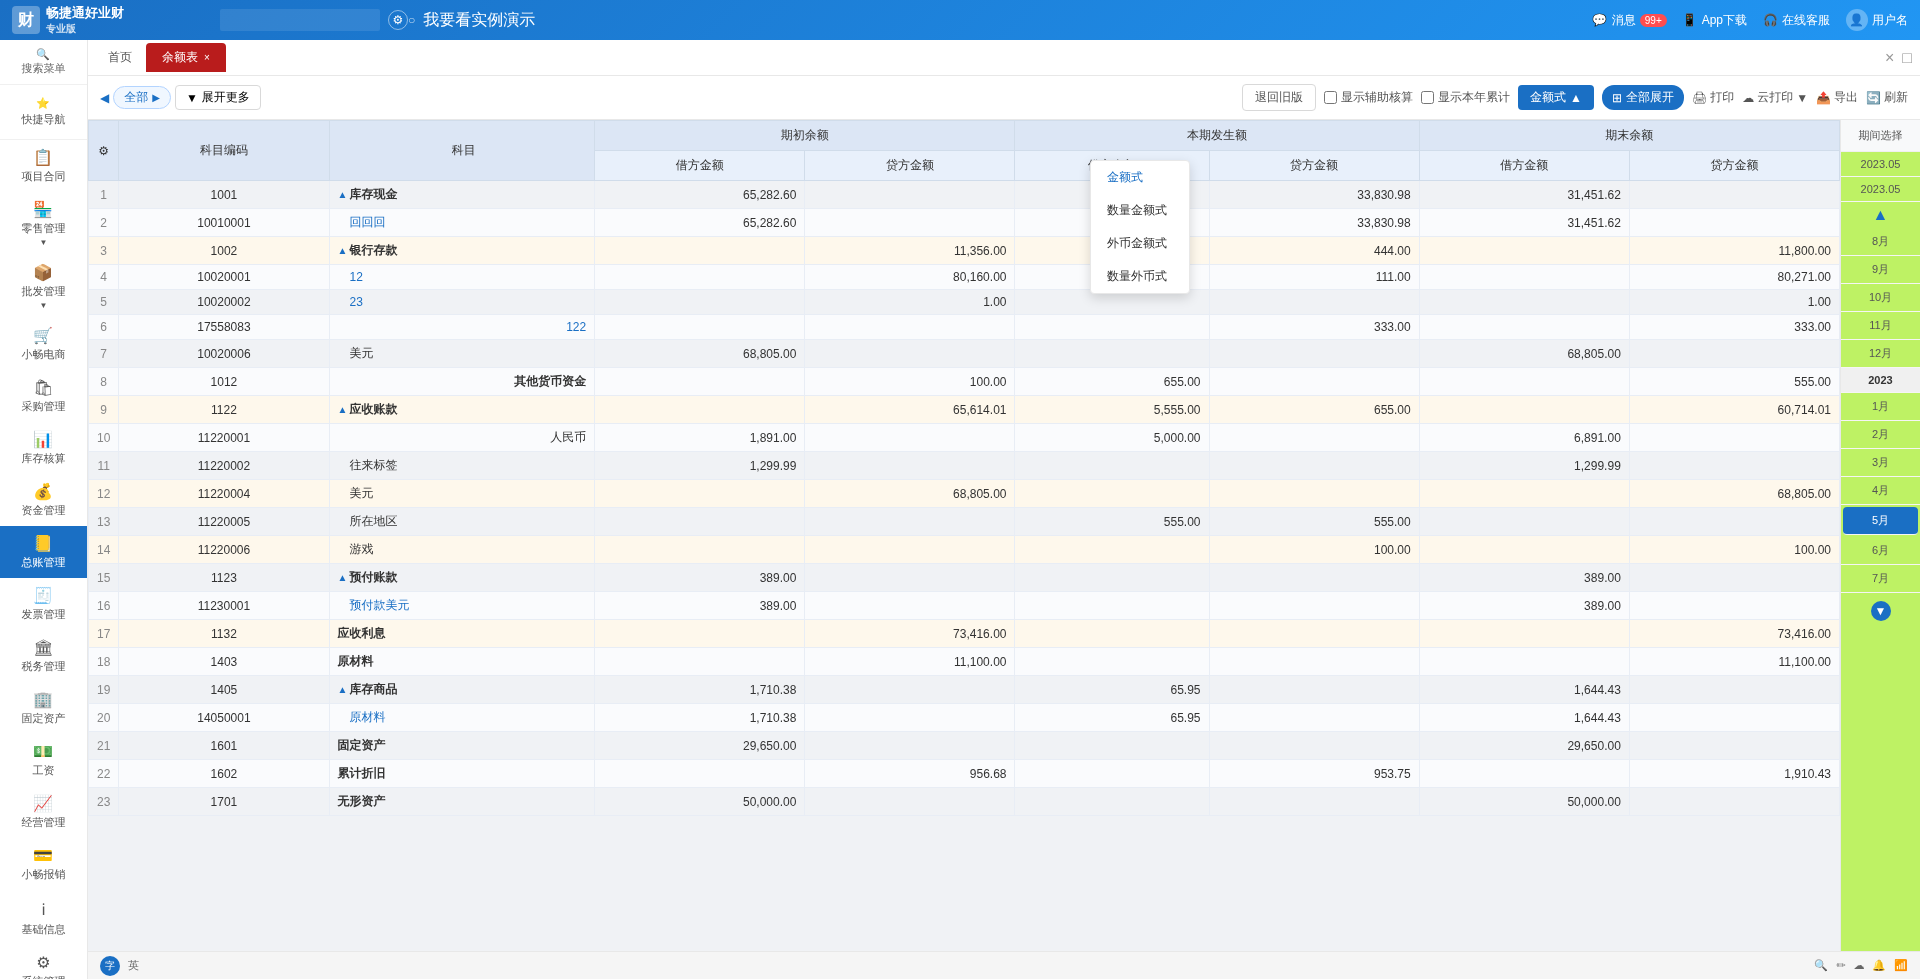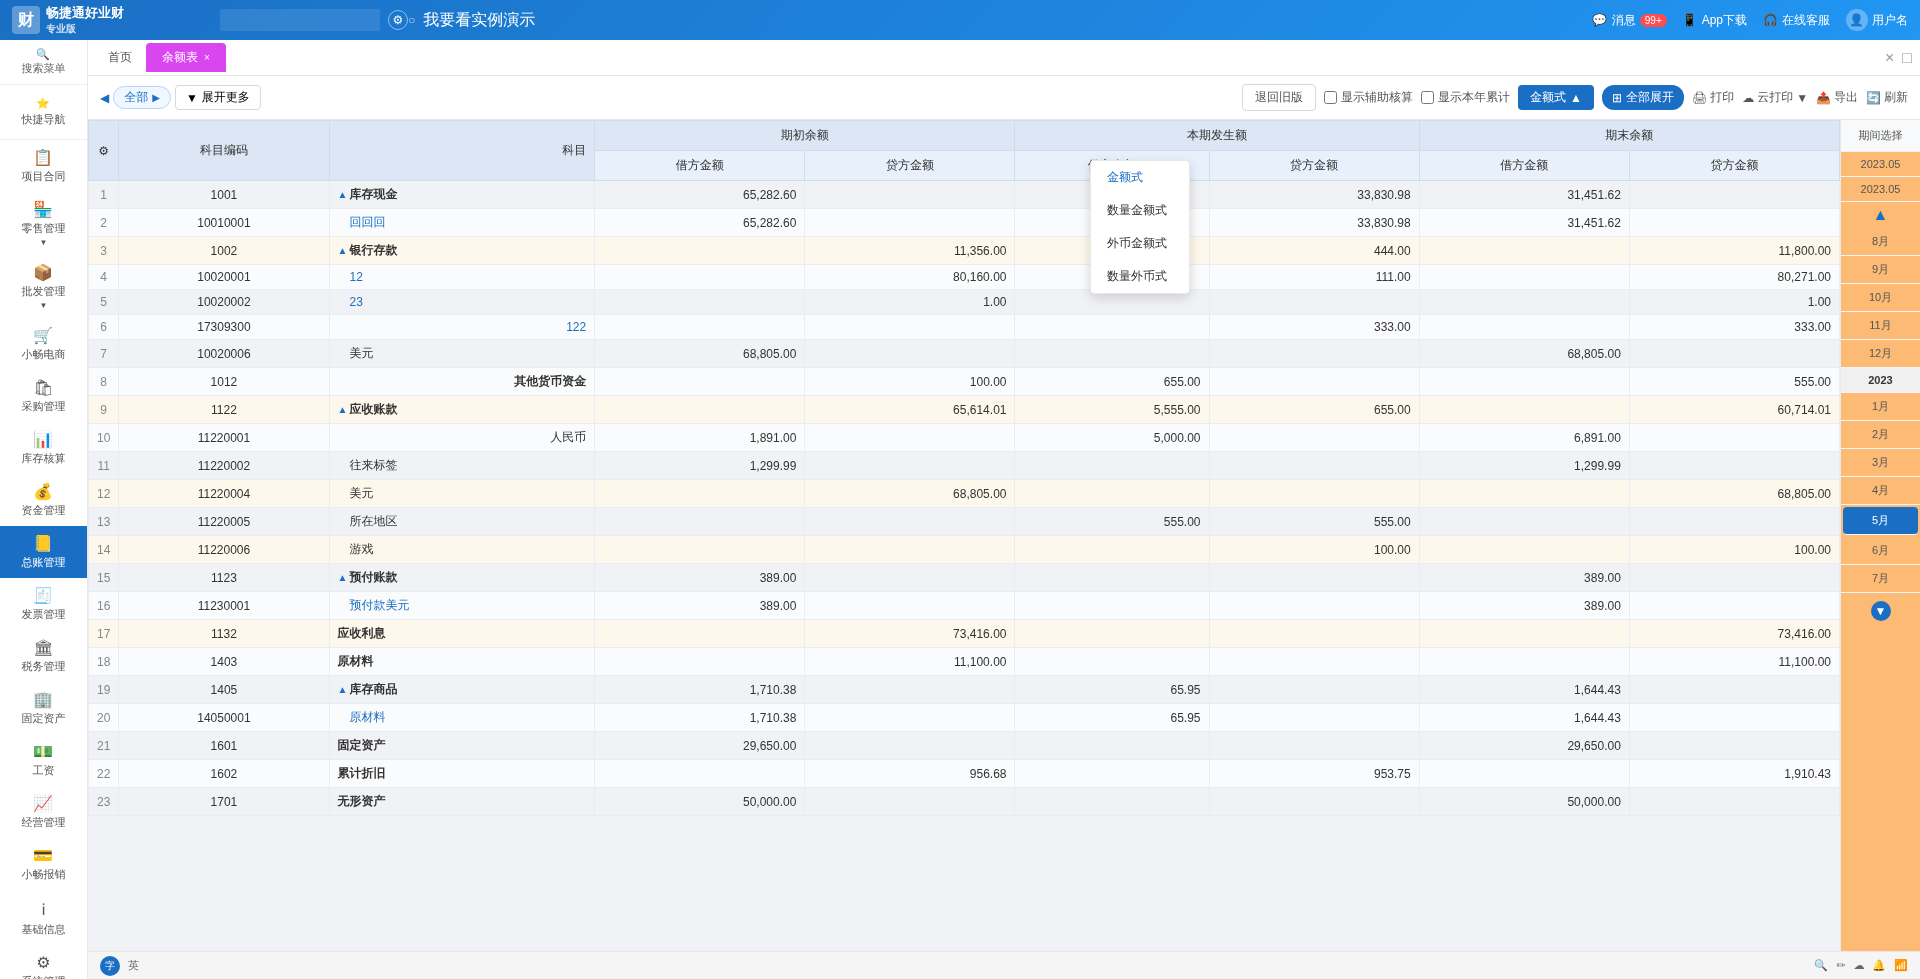--- a/index.html
+++ b/index.html
@@ -32,21 +32,21 @@
     .sidebar-item { display: flex; flex-direction: column; align-items: center; padding: 8px 4px; cursor: pointer; font-size: 11px; color: #555; gap: 2px; }
     .sidebar-item.active { background: #1a6fc4; color: white; }
     .sidebar-item .item-icon { font-size: 16px; }
 
     
     .content-area { flex: 1; display: flex; flex-direction: column; overflow: hidden; }
 
     
     .tabbar { background: #fff; border-bottom: 1px solid #e8e8e8; display: flex; align-items: center; padding: 0 8px; height: 36px; gap: 2px; justify-content: center; }
     .tabbar-home { padding: 6px 12px; font-size: 12px; color: #555; cursor: pointer; }
-    .tab { padding: 6px 16px; font-size: 12px; background: #d946ef; color: white; border-radius: 4px 4px 0 0; cursor: pointer; display: flex; align-items: center; gap: 6px; }
+    .tab { padding: 6px 16px; font-size: 12px; background: #b91c1c; color: white; border-radius: 4px 4px 0 0; cursor: pointer; display: flex; align-items: center; gap: 6px; }
     .tab .close-btn { font-size: 10px; cursor: pointer; }
     .tab-close-all { margin-left: auto; display: flex; align-items: center; gap: 8px; }
     .tab-close-all span { cursor: pointer; font-size: 16px; color: #999; }
 
     
     .toolbar { background: #fff; border-bottom: 1px solid #e8e8e8; padding: 8px 12px; display: flex; align-items: center; gap: 8px; flex-wrap: wrap; }
     .filter-section { display: flex; align-items: center; gap: 4px; }
     .filter-tag { background: #f0f7ff; border: 1px solid #b3d4ff; border-radius: 12px; padding: 2px 10px; font-size: 12px; color: #1a6fc4; display: flex; align-items: center; gap: 4px; cursor: pointer; }
     .filter-tag .arrow { color: #1a6fc4; font-size: 10px; }
     .expand-btn { background: none; border: 1px solid #d9d9d9; border-radius: 4px; padding: 3px 10px; font-size: 12px; cursor: pointer; display: flex; align-items: center; gap: 4px; }
@@ -68,21 +68,21 @@
     tbody tr td:nth-child(3) { text-align: left; }
     tbody tr:nth-child(even) { background: #fafbfd; }
     .row-num { color: #888; }
     .row-code { color: #333; }
     .row-name-link { color: #1a6fc4; cursor: pointer; }
     .row-name-bold { font-weight: bold; cursor: pointer; }
     .highlighted { background: #fef8ec !important; }
     .expand-icon { color: #1a6fc4; font-size: 10px; cursor: pointer; margin-right: 2px; }
 
     
-    .right-panel { width: 80px; background: #fdba74; border-left: 1px solid #e8e8e8; display: flex; flex-direction: column; }
+    .right-panel { width: 80px; background: #bef264; border-left: 1px solid #e8e8e8; display: flex; flex-direction: column; }
     .right-panel-header { padding: 8px 4px; font-size: 11px; color: #555; text-align: center; border-bottom: 1px solid #f0f0f0; background: #f8f9fa; }
     .period-item { padding: 6px 4px; text-align: center; font-size: 11px; color: #555; cursor: pointer; border-bottom: 1px solid #f5f5f5; }
     .period-item.active { background: #1a6fc4; color: white; border-radius: 4px; margin: 2px; }
     .period-item.year { font-weight: bold; color: #333; background: #f0f0f0; }
     .nav-arrow { text-align: center; padding: 4px; cursor: pointer; color: #1a6fc4; font-size: 16px; }
     .nav-arrow-down { background: #1a6fc4; color: white; border-radius: 50%; width: 20px; height: 20px; display: flex; align-items: center; justify-content: center; margin: 4px auto; cursor: pointer; font-size: 12px; }
 
     
     .dropdown-menu {
       position: absolute;
@@ -294,21 +294,21 @@
       </div>
     </div>
 
     <div class="table-wrapper">
       <div class="main-table-area">
         <table>
           <thead>
             <tr>
               <th rowspan="2" style="width:28px">⚙</th>
               <th rowspan="2">科目编码</th>
-              <th rowspan="2" style="text-align:right;padding-left:12px">科目</th>
+              <th rowspan="2" style="text-align:center;padding-left:12px">科目</th>
               <th colspan="2">期初余额</th>
               <th colspan="2">本期发生额</th>
               <th colspan="2">期末余额</th>
             </tr>
             <tr>
               <th>借方金额</th>
               <th>贷方金额</th>
               <th>借方金额</th>
               <th>贷方金额</th>
               <th>借方金额</th>
@@ -366,21 +366,21 @@
     <td style="padding-left:20px;text-align:left"><span class="row-name-link">23</span></td>
     <td></td>
     <td>1.00</td>
     <td></td>
     <td></td>
     <td></td>
     <td>1.00</td>
   </tr>
               <tr>
     <td class="row-num">6</td>
-    <td class="row-code">17309300</td>
+    <td class="row-code">17558083</td>
     <td style="padding-left:36px;text-align:right"><span class="row-name-link">122</span></td>
     <td></td>
     <td></td>
     <td></td>
     <td>333.00</td>
     <td></td>
     <td>333.00</td>
   </tr>
               <tr>
     <td class="row-num">7</td>

